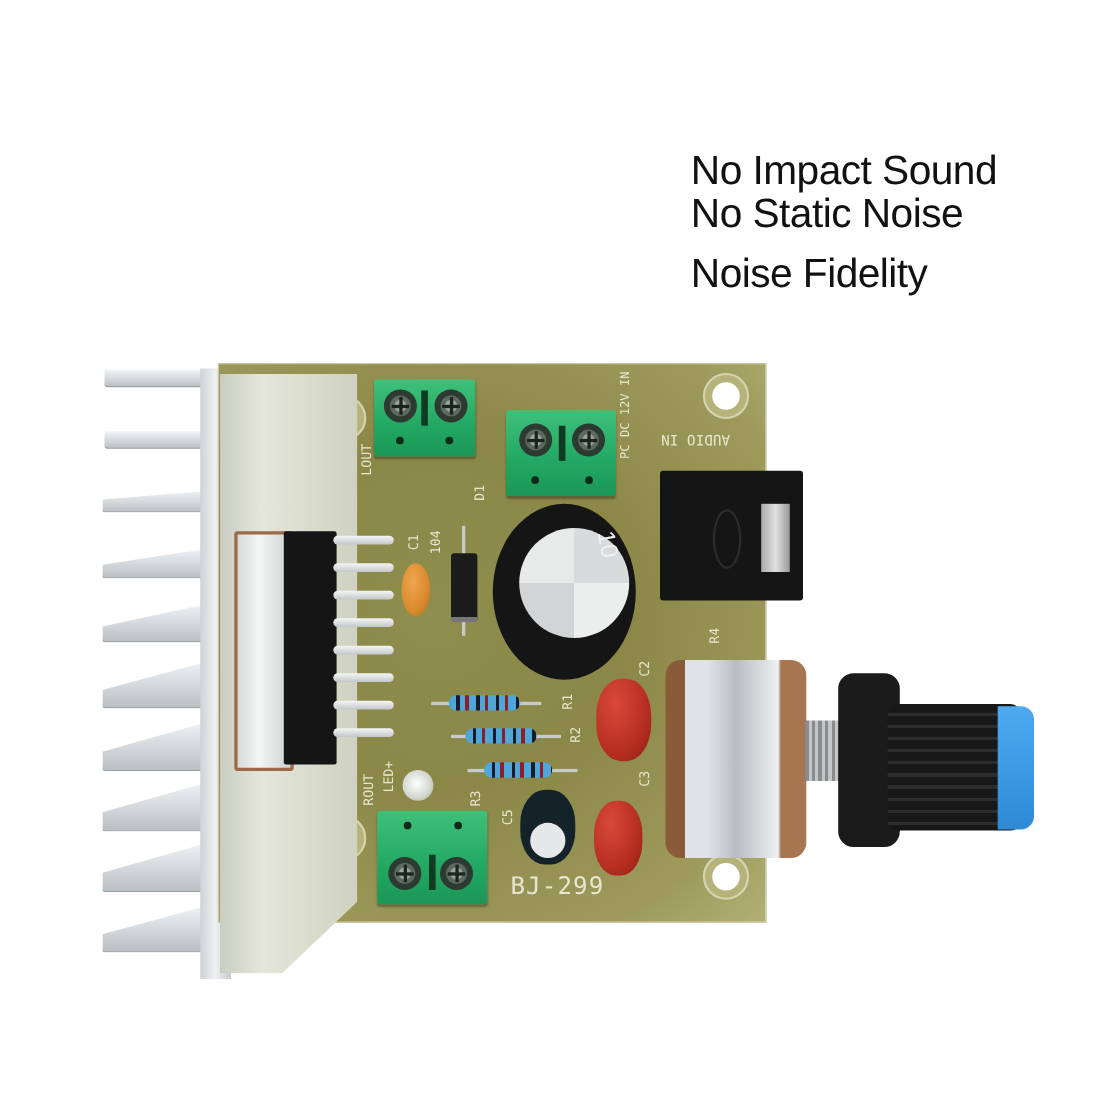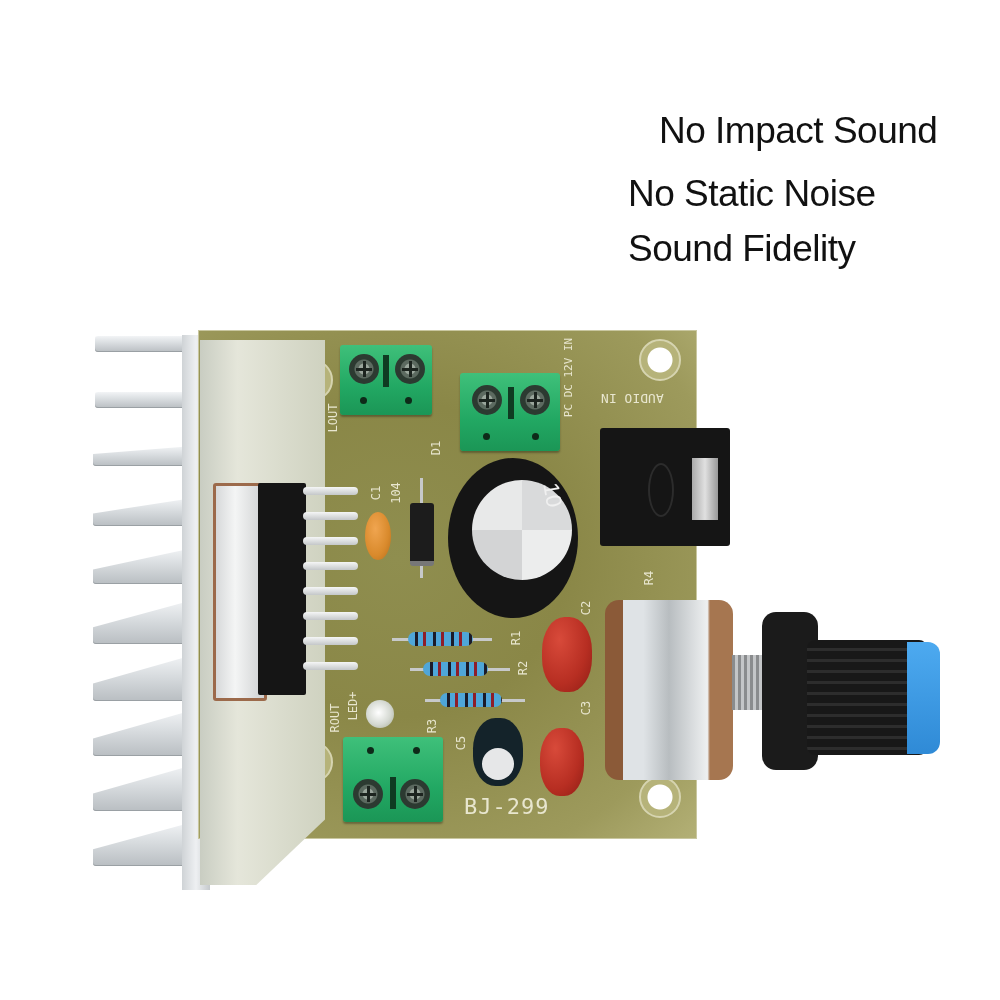--- a/index.html
+++ b/index.html
@@ -75,23 +75,23 @@
       background: radial-gradient(ellipse at 35% 30%, #d84a3a, #b72e22 60%, #8e1d15);
     }
     .knob-shaft {
       position: absolute; left: 732px; top: 655px; width: 45px; height: 55px;
       background: repeating-linear-gradient(90deg, #8a8c8e 0 3px, #c4c6c8 3px 6px);
     }
   </style>
 </head>
 <body>
 
-<div class="tagline" style="top:110px;margin-left:31px;">No Impact Sound</div>
+<div class="tagline" style="top:134px;">No Impact Sound</div>
 <div class="tagline" style="top:173px;">No Static Noise</div>
-<div class="tagline" style="top:228px;">Sound Fidelity</div>
+<div class="tagline" style="top:228px;">Noise Fidelity</div>
 
 <div class="abs" style="left:0;top:0;width:1000px;height:1000px;">
 
   <div>
     <div class="fin" style="left:95px;top:336px;width:110px;height:16px;"></div>
     <div class="fin" style="left:95px;top:392px;width:100px;height:16px;"></div>
     <div class="fin" style="left:93px;top:446px;width:100px;height:20px;clip-path:polygon(0 40%,100% 0,100% 100%,0 100%);"></div>
     <div class="fin" style="left:93px;top:498px;width:100px;height:28px;clip-path:polygon(0 55%,100% 0,100% 100%,0 100%);"></div>
     <div class="fin" style="left:93px;top:548px;width:100px;height:36px;clip-path:polygon(0 60%,100% 0,100% 100%,0 100%);"></div>
     <div class="fin" style="left:93px;top:600px;width:100px;height:44px;clip-path:polygon(0 62%,100% 0,100% 100%,0 100%);"></div>

